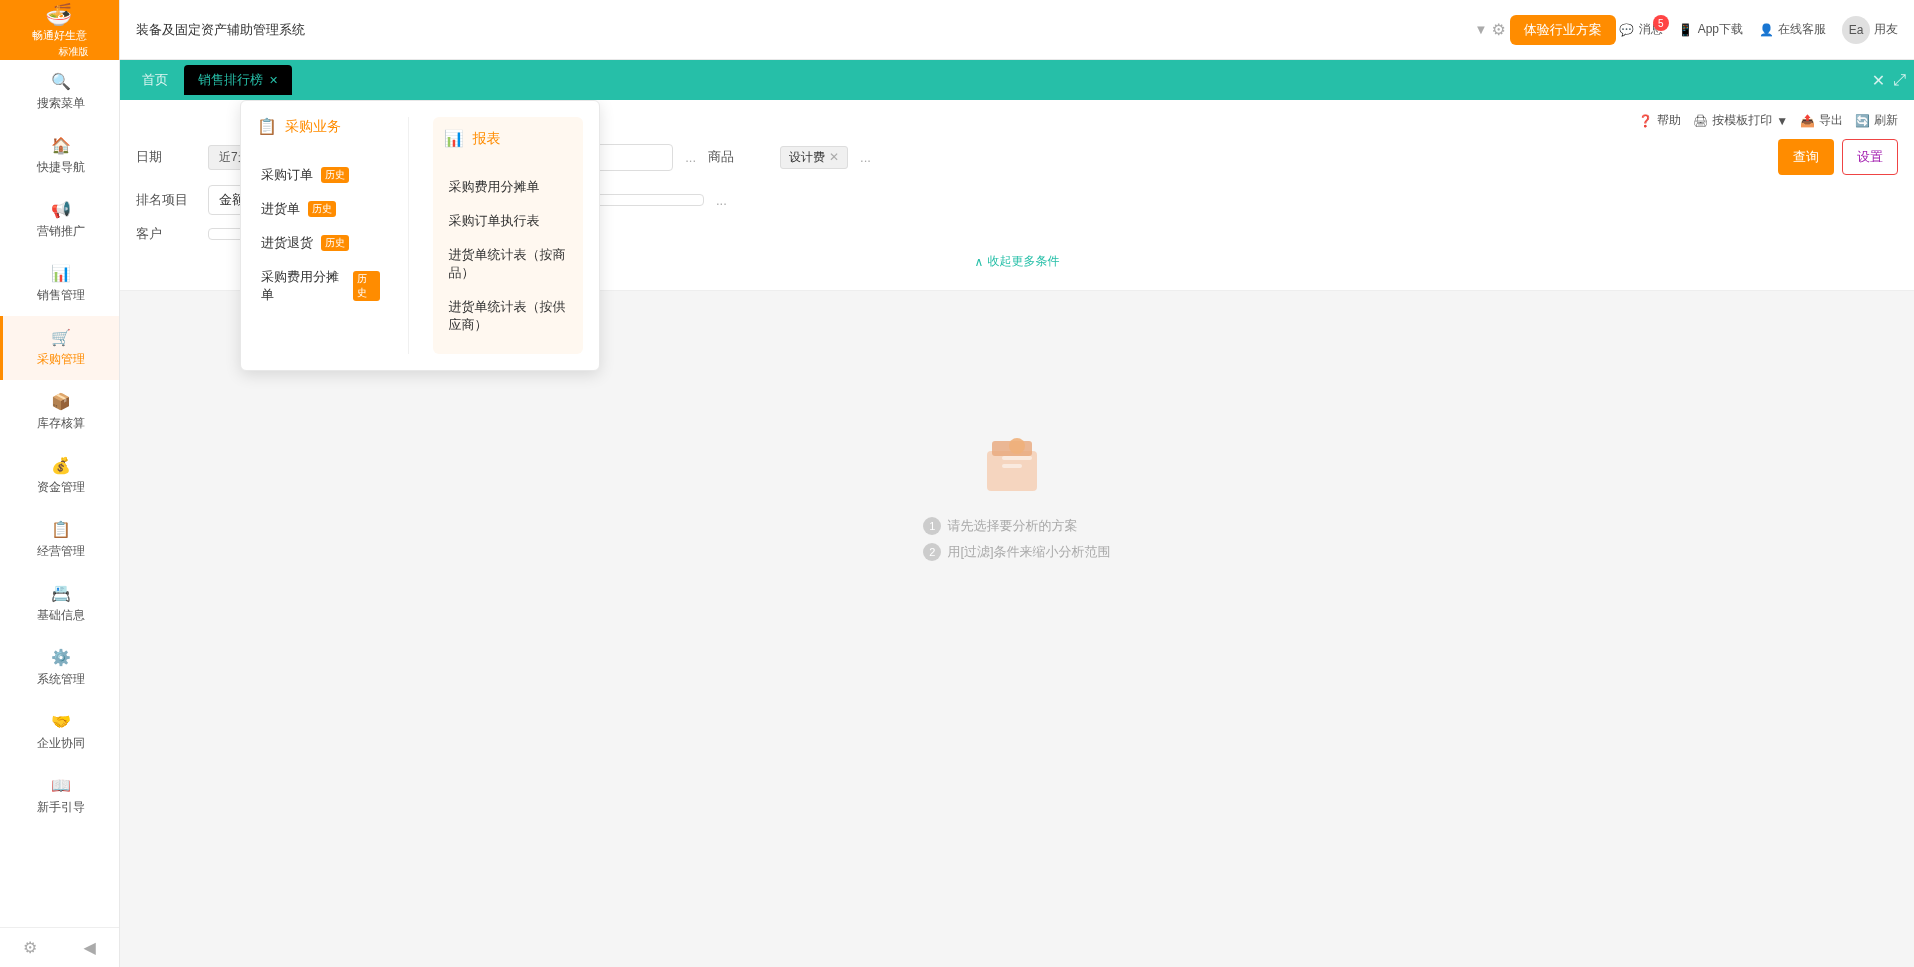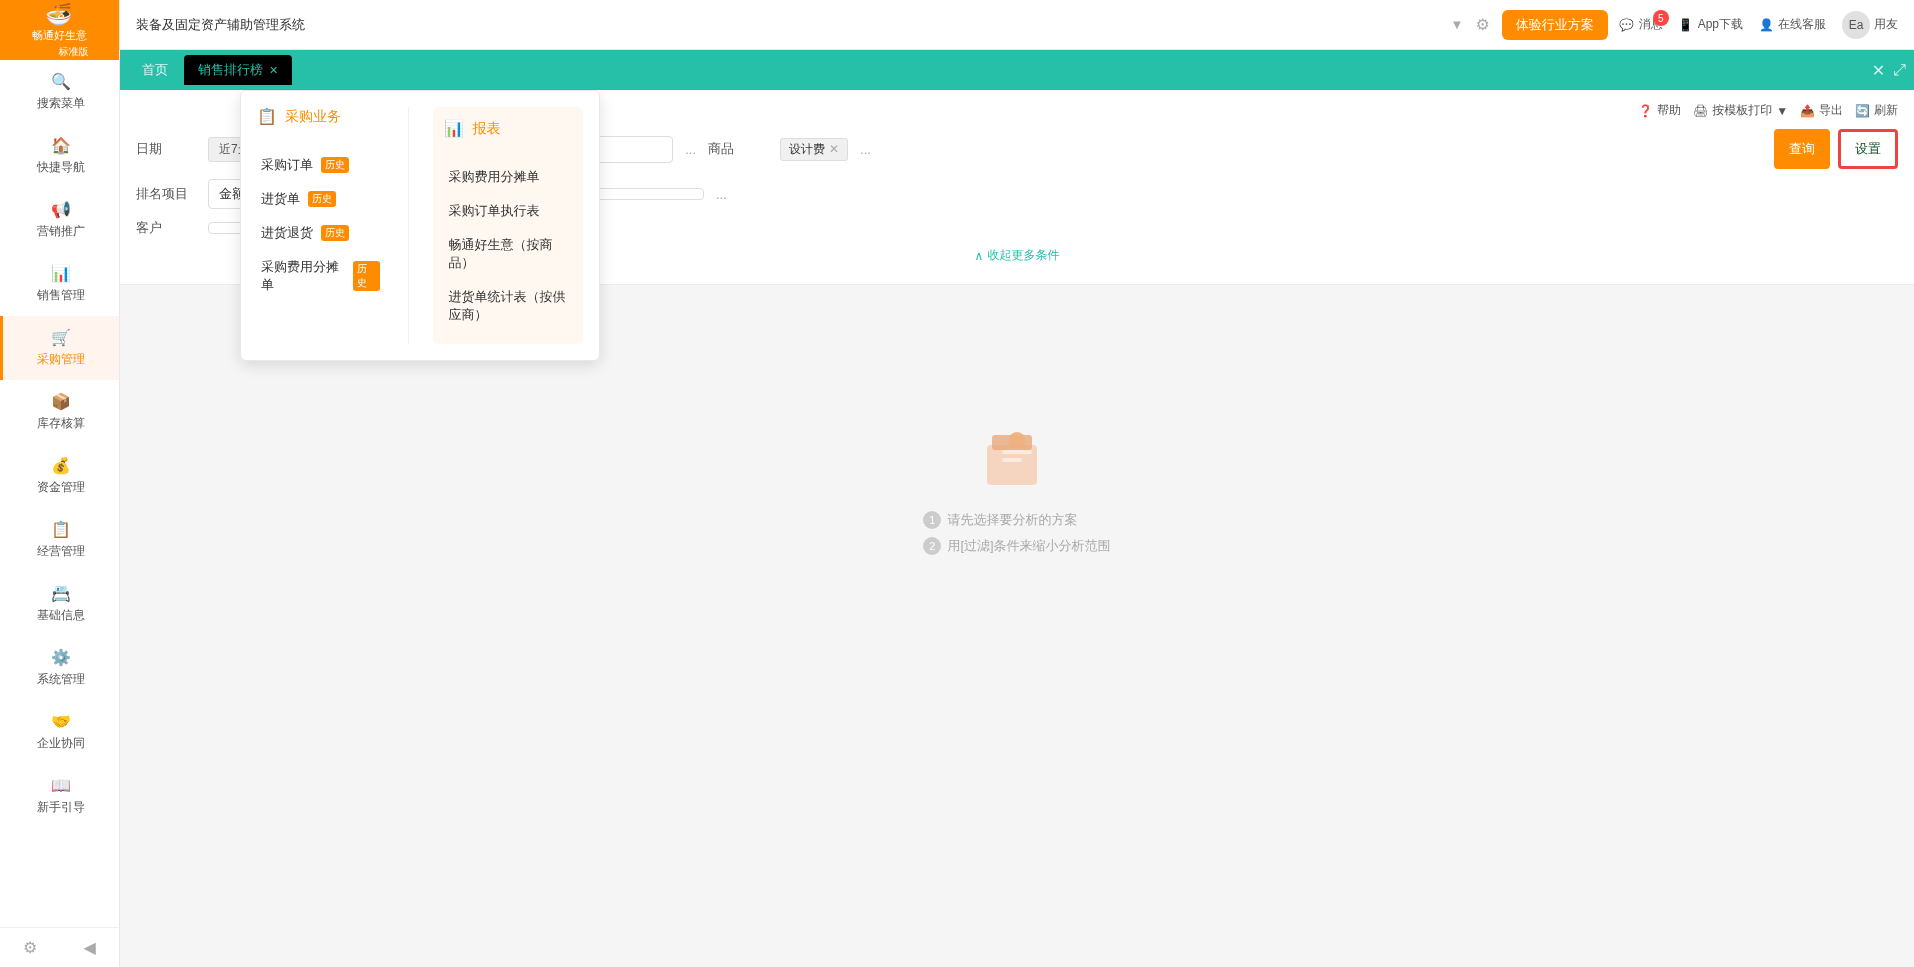--- a/index.html
+++ b/index.html
@@ -74,27 +74,27 @@
     
     .main {
       flex: 1;
       display: flex;
       flex-direction: column;
       height: 967px;
     }
 
     
     .top-header {
-      height: 50px;
+      height: 60px;
       background: #fff;
       display: flex;
       align-items: center;
       padding: 0 16px;
       border-bottom: 1px solid #e8e8e8;
-      gap: 12px;
+      gap: 4px;
     }
     .header-title {
       font-size: 13px;
       color: #333;
       flex: 1;
     }
     .header-settings { color: #aaa; cursor: pointer; font-size: 16px; }
     .header-industry-btn {
       background: #ff8c00;
       color: #fff;
@@ -270,22 +270,22 @@
       background: #ff8c00;
       color: #fff;
       border: none;
       padding: 6px 15px;
       border-radius: 4px;
       cursor: pointer;
       font-size: 13px;
     }
     .settings-btn {
       background: #fff;
-      color: #14532d;
-      border: 3px solid #ef4444;
+      color: #a21caf;
+      border: 1px solid #ef4444;
       padding: 8px 14px;
       border-radius: 4px;
       cursor: pointer;
       font-size: 13px;
     }
     .collapse-btn {
       display: flex;
       align-items: center;
       gap: 4px;
       color: #26bfa8;
@@ -635,21 +635,21 @@
           <span class="icon">📊</span>
           <span>报表</span>
         </div>
         <div class="menu-item">
           <span>采购费用分摊单</span>
         </div>
         <div class="menu-item">
           <span>采购订单执行表</span>
         </div>
         <div class="menu-item">
-          <span>畅通好生意（按商品）</span>
+          <span>进货单统计表（按商品）</span>
         </div>
         <div class="menu-item">
           <span>进货单统计表（按供应商）</span>
         </div>
       </div>
     </div>
 
   </div>
 </div>
 

